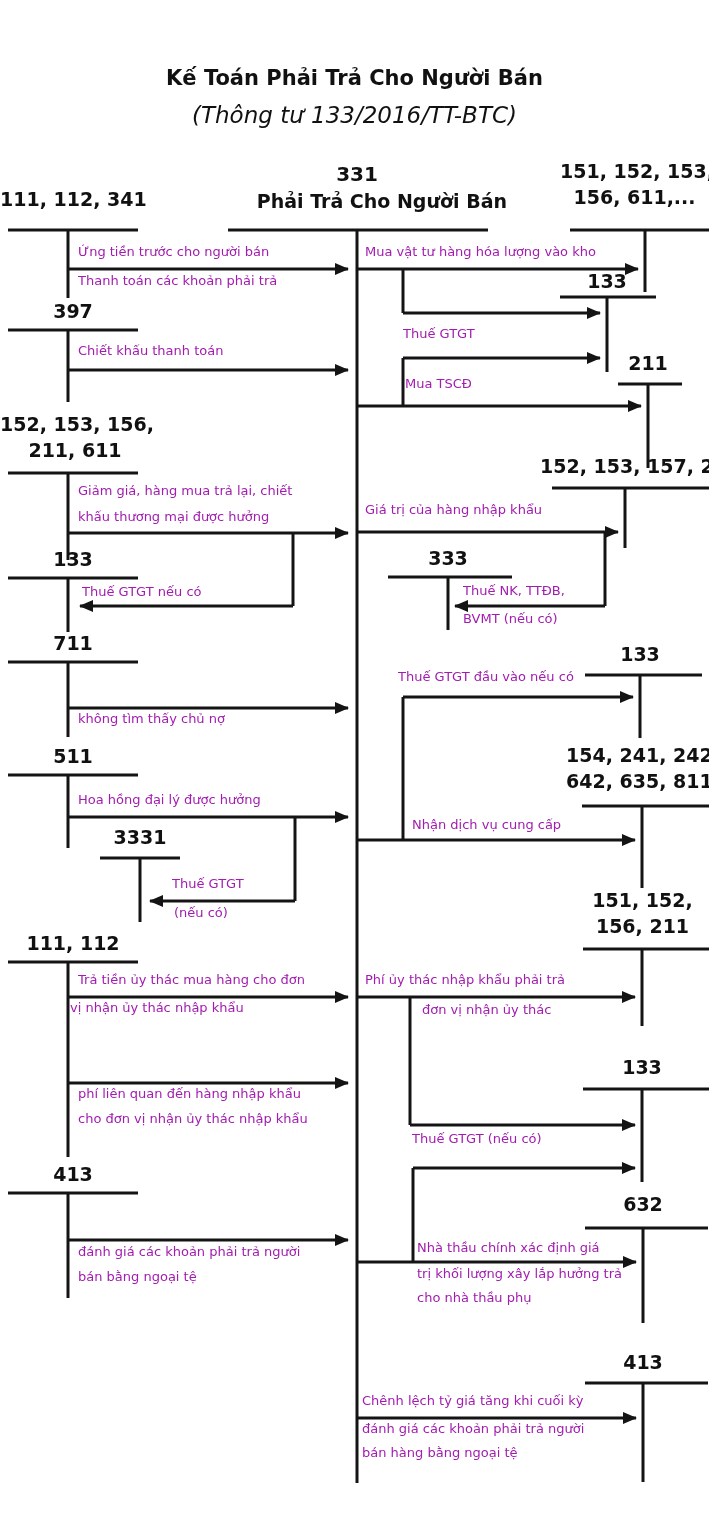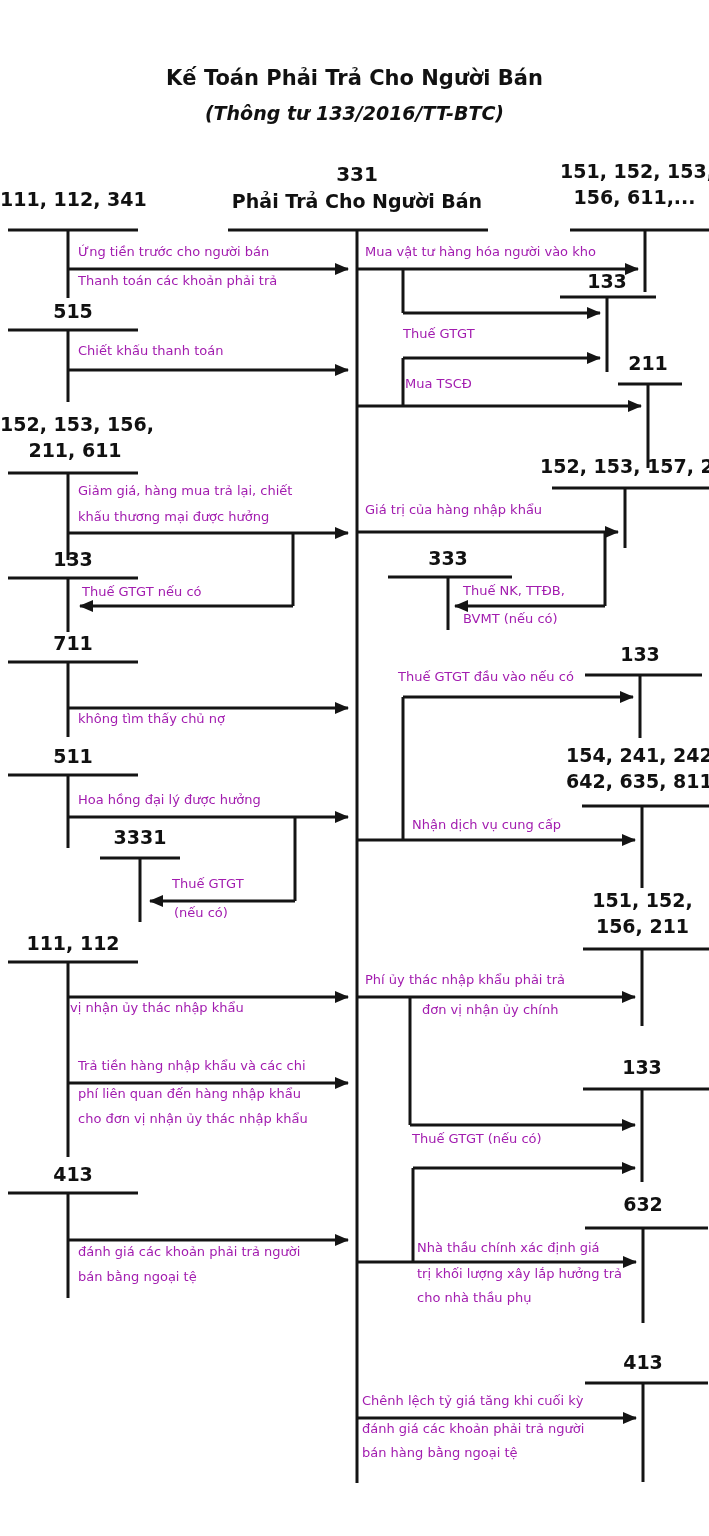--- a/index.html
+++ b/index.html
@@ -4,23 +4,23 @@
 <style>
   html,body{margin:0;padding:0;background:#fff;}
   #stage{position:relative;width:709px;height:1536px;background:#fff;overflow:hidden;
          font-family:"DejaVu Sans","Liberation Sans",sans-serif;color:#161616;margin-top:40px;}
   #wires{position:absolute;left:0;top:0;width:709px;height:1536px;}
   .txt{position:absolute;font-size:13px;line-height:1.25;white-space:nowrap;color:#a21caf;}
   .acct{position:absolute;font-size:19px;font-weight:bold;color:#111;text-align:center;
         line-height:1.38;white-space:nowrap;}
   .acct span{display:block;}
   .title{position:absolute;left:0;width:709px;text-align:center;font-size:21px;font-weight:bold;color:#111;}
-  .subtitle{position:absolute;left:0;width:709px;text-align:center;font-size:19px;font-weight:bold;font-style:italic;color:#111;}
+  .subtitle{position:absolute;left:0;width:709px;text-align:center;font-size:23px;font-weight:normal;font-style:italic;color:#111;}
   .central-num{position:absolute;left:257px;width:200px;top:122px;text-align:center;font-size:20px;font-weight:bold;color:#111;}
-  .central-name{position:absolute;left:207px;width:300px;top:150px;text-align:center;font-size:19px;font-weight:bold;color:#111;white-space:nowrap;}
+  .central-name{position:absolute;left:207px;width:300px;top:150px;text-align:right;font-size:19px;font-weight:bold;color:#111;white-space:nowrap;}
   path{stroke:#141414;stroke-width:3;fill:none;}
 </style>
 </head>
 <body>
 
 <div id="stage">
 
   <svg id="wires" viewBox="0 0 709 1536" xmlns="http://www.w3.org/2000/svg">
     <defs>
       <marker id="arr" markerUnits="userSpaceOnUse" markerWidth="14" markerHeight="12" refX="13" refY="6" orient="auto">
@@ -97,21 +97,21 @@
     </g>
   </svg>
 
   <div class="title" style="top:26px">Kế Toán Phải Trả Cho Người Bán</div>
   <div class="subtitle" style="top:62px">(Thông tư 133/2016/TT-BTC)</div>
 
   <div class="central-num">331</div>
   <div class="central-name">Phải Trả Cho Người Bán</div>
 
   <div class="acct" style="left:0;width:146px;top:146px">111, 112, 341</div>
-  <div class="acct" style="left:0;width:146px;top:258px">515</div>
+  <div class="acct" style="left:0;width:146px;top:258px">397</div>
   <div class="acct" style="left:0;width:150px;top:371px">
     <span>152, 153, 156,</span>
     <span>211, 611</span>
   </div>
   <div class="acct" style="left:0;width:146px;top:506px">133</div>
   <div class="acct" style="left:0;width:146px;top:590px">711</div>
   <div class="acct" style="left:0;width:146px;top:703px">511</div>
   <div class="acct" style="left:65px;width:150px;top:784px">3331</div>
   <div class="acct" style="left:0;width:146px;top:890px">111, 112</div>
   <div class="acct" style="left:0;width:146px;top:1121px">413</div>
@@ -140,37 +140,37 @@
   <div class="txt" style="left:78px;top:204px">Ứng tiền trước cho người bán</div>
   <div class="txt" style="left:78px;top:233px">Thanh toán các khoản phải trả</div>
   <div class="txt" style="left:78px;top:303px">Chiết khấu thanh toán</div>
   <div class="txt" style="left:78px;top:443px">Giảm giá, hàng mua trả lại, chiết</div>
   <div class="txt" style="left:78px;top:469px">khấu thương mại được hưởng</div>
   <div class="txt" style="left:82px;top:544px">Thuế GTGT nếu có</div>
   <div class="txt" style="left:78px;top:671px">không tìm thấy chủ nợ</div>
   <div class="txt" style="left:78px;top:752px">Hoa hồng đại lý được hưởng</div>
   <div class="txt" style="left:172px;top:836px">Thuế GTGT</div>
   <div class="txt" style="left:174px;top:865px">(nếu có)</div>
+  <div class="txt" style="left:78px;top:932px">Trả tiền ủy thác mua hàng cho đơn</div>
   <div class="txt" style="left:70px;top:960px">vị nhận ủy thác nhập khẩu</div>
-  <div class="txt" style="left:78px;top:1018px">Trả tiền hàng nhập khẩu và các chi</div>
   <div class="txt" style="left:78px;top:1071px">cho đơn vị nhận ủy thác nhập khẩu</div>
   <div class="txt" style="left:78px;top:1046px">phí liên quan đến hàng nhập khẩu</div>
   <div class="txt" style="left:78px;top:1204px">đánh giá các khoản phải trả người</div>
   <div class="txt" style="left:78px;top:1229px">bán bằng ngoại tệ</div>
 
-  <div class="txt" style="left:365px;top:204px">Mua vật tư hàng hóa người vào kho</div>
+  <div class="txt" style="left:365px;top:204px">Mua vật tư hàng hóa lượng vào kho</div>
   <div class="txt" style="left:403px;top:286px">Thuế GTGT</div>
   <div class="txt" style="left:405px;top:336px">Mua TSCĐ</div>
   <div class="txt" style="left:365px;top:462px">Giá trị của hàng nhập khẩu</div>
   <div class="txt" style="left:463px;top:543px">Thuế NK, TTĐB,</div>
   <div class="txt" style="left:463px;top:571px">BVMT (nếu có)</div>
   <div class="txt" style="left:398px;top:629px">Thuế GTGT đầu vào nếu có</div>
   <div class="txt" style="left:412px;top:777px">Nhận dịch vụ cung cấp</div>
   <div class="txt" style="left:365px;top:932px">Phí ủy thác nhập khẩu phải trả</div>
-  <div class="txt" style="left:422px;top:962px">đơn vị nhận ủy chính</div>
+  <div class="txt" style="left:422px;top:962px">đơn vị nhận ủy thác</div>
   <div class="txt" style="left:412px;top:1091px">Thuế GTGT (nếu có)</div>
   <div class="txt" style="left:417px;top:1200px">Nhà thầu chính xác định giá</div>
   <div class="txt" style="left:417px;top:1226px">trị khối lượng xây lắp hưởng trả</div>
   <div class="txt" style="left:417px;top:1250px">cho nhà thầu phụ</div>
   <div class="txt" style="left:362px;top:1353px">Chênh lệch tỷ giá tăng khi cuối kỳ</div>
   <div class="txt" style="left:362px;top:1381px">đánh giá các khoản phải trả người</div>
   <div class="txt" style="left:362px;top:1405px">bán hàng bằng ngoại tệ</div>
 
 </div>
 

